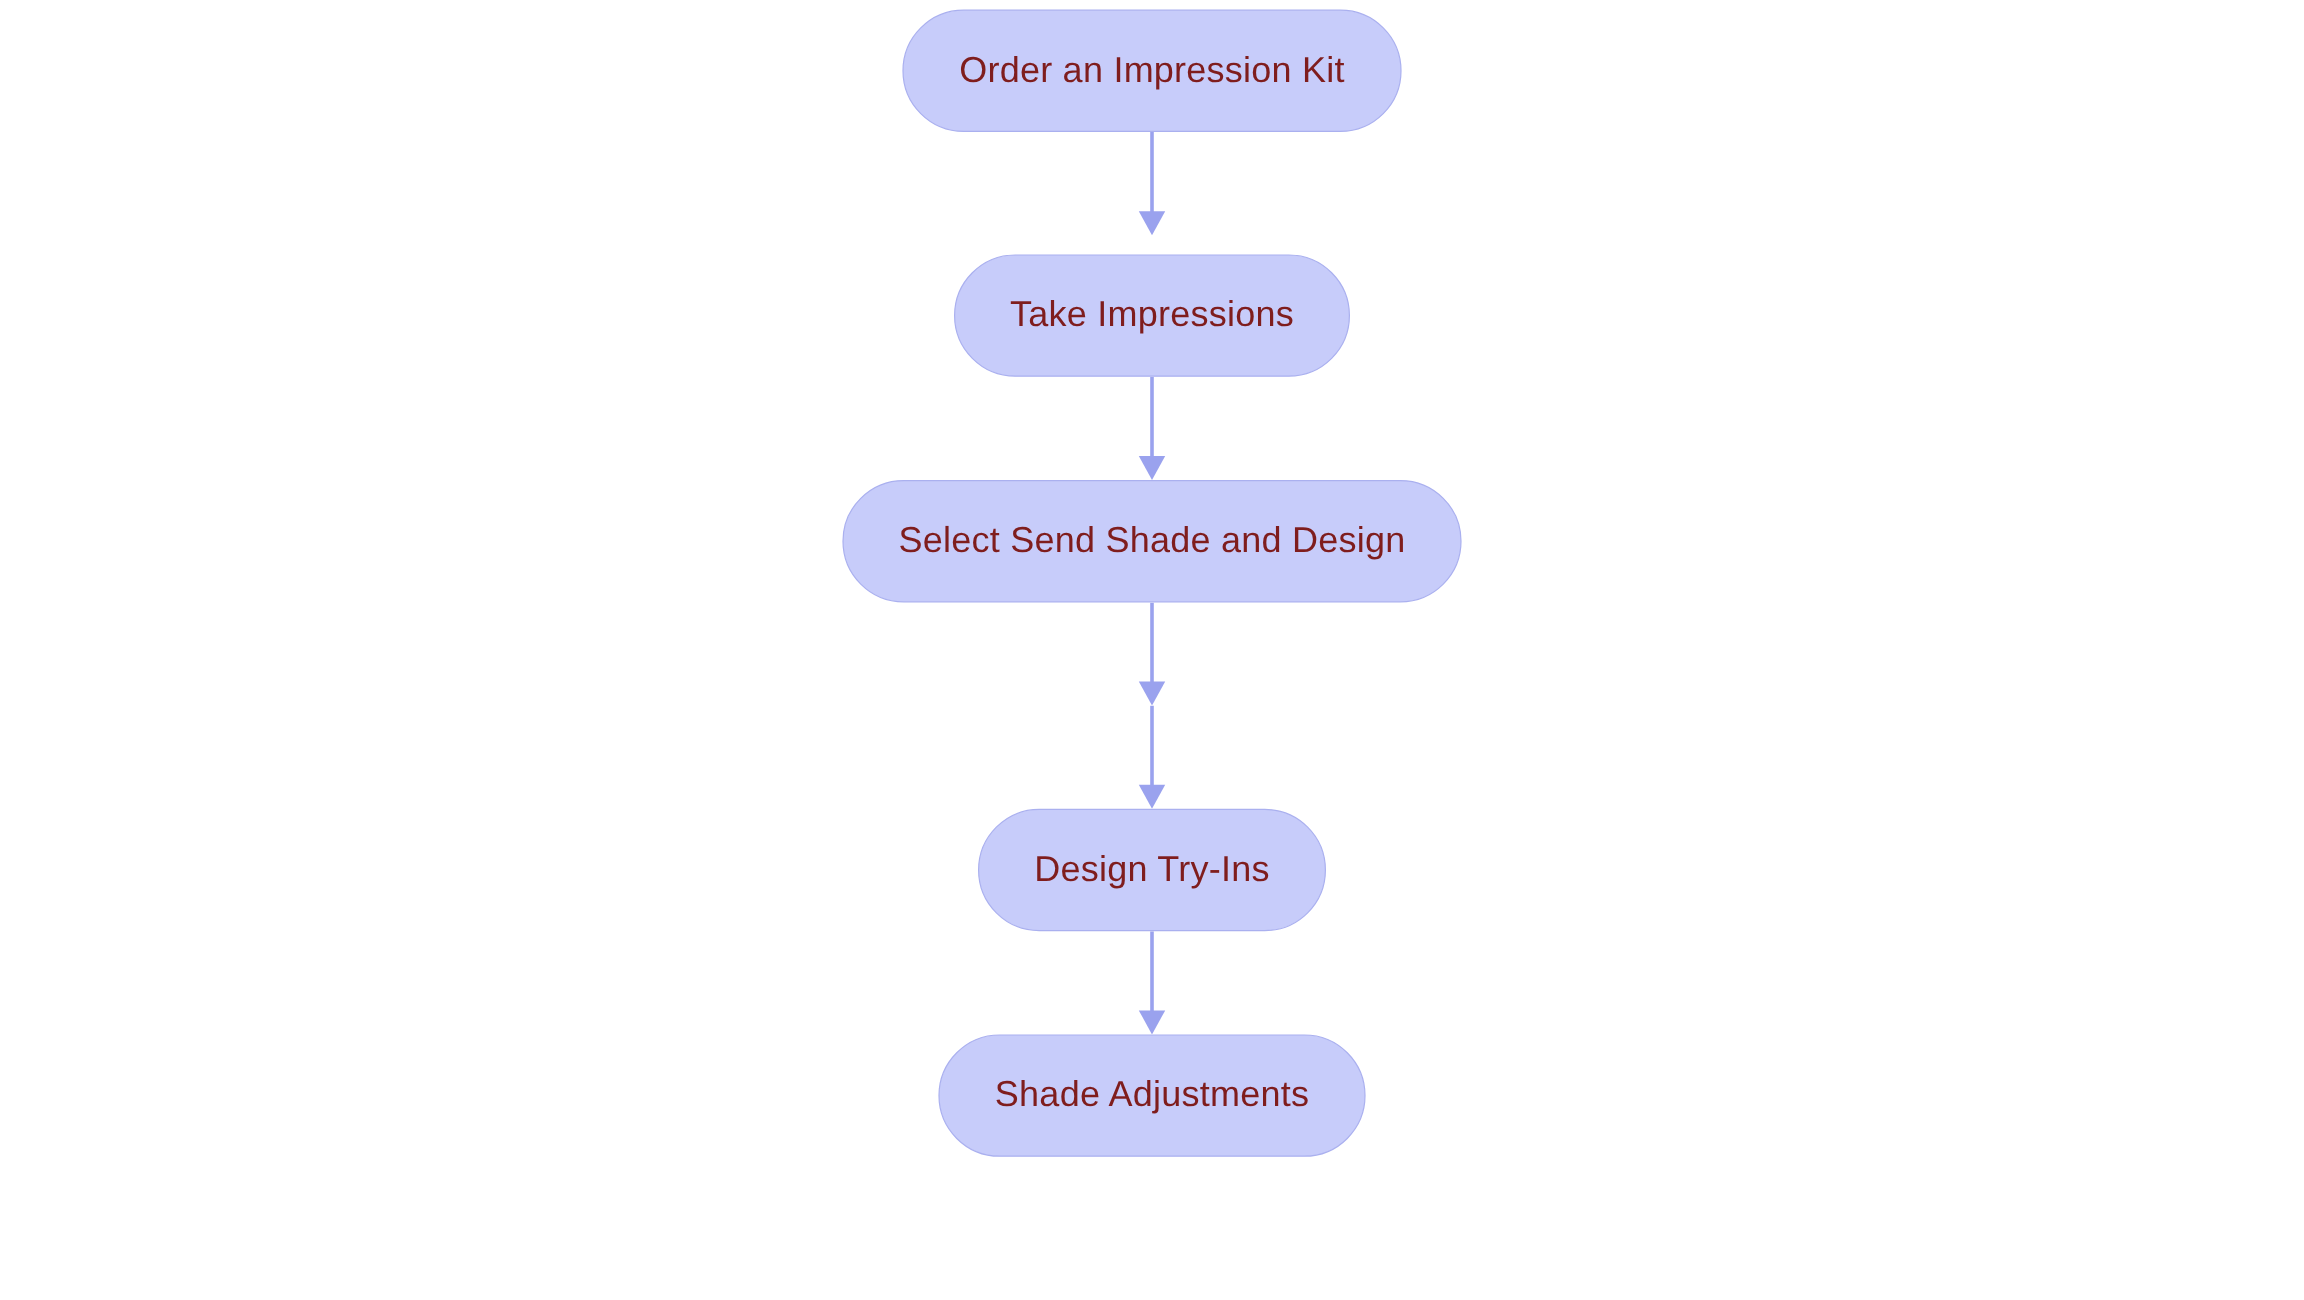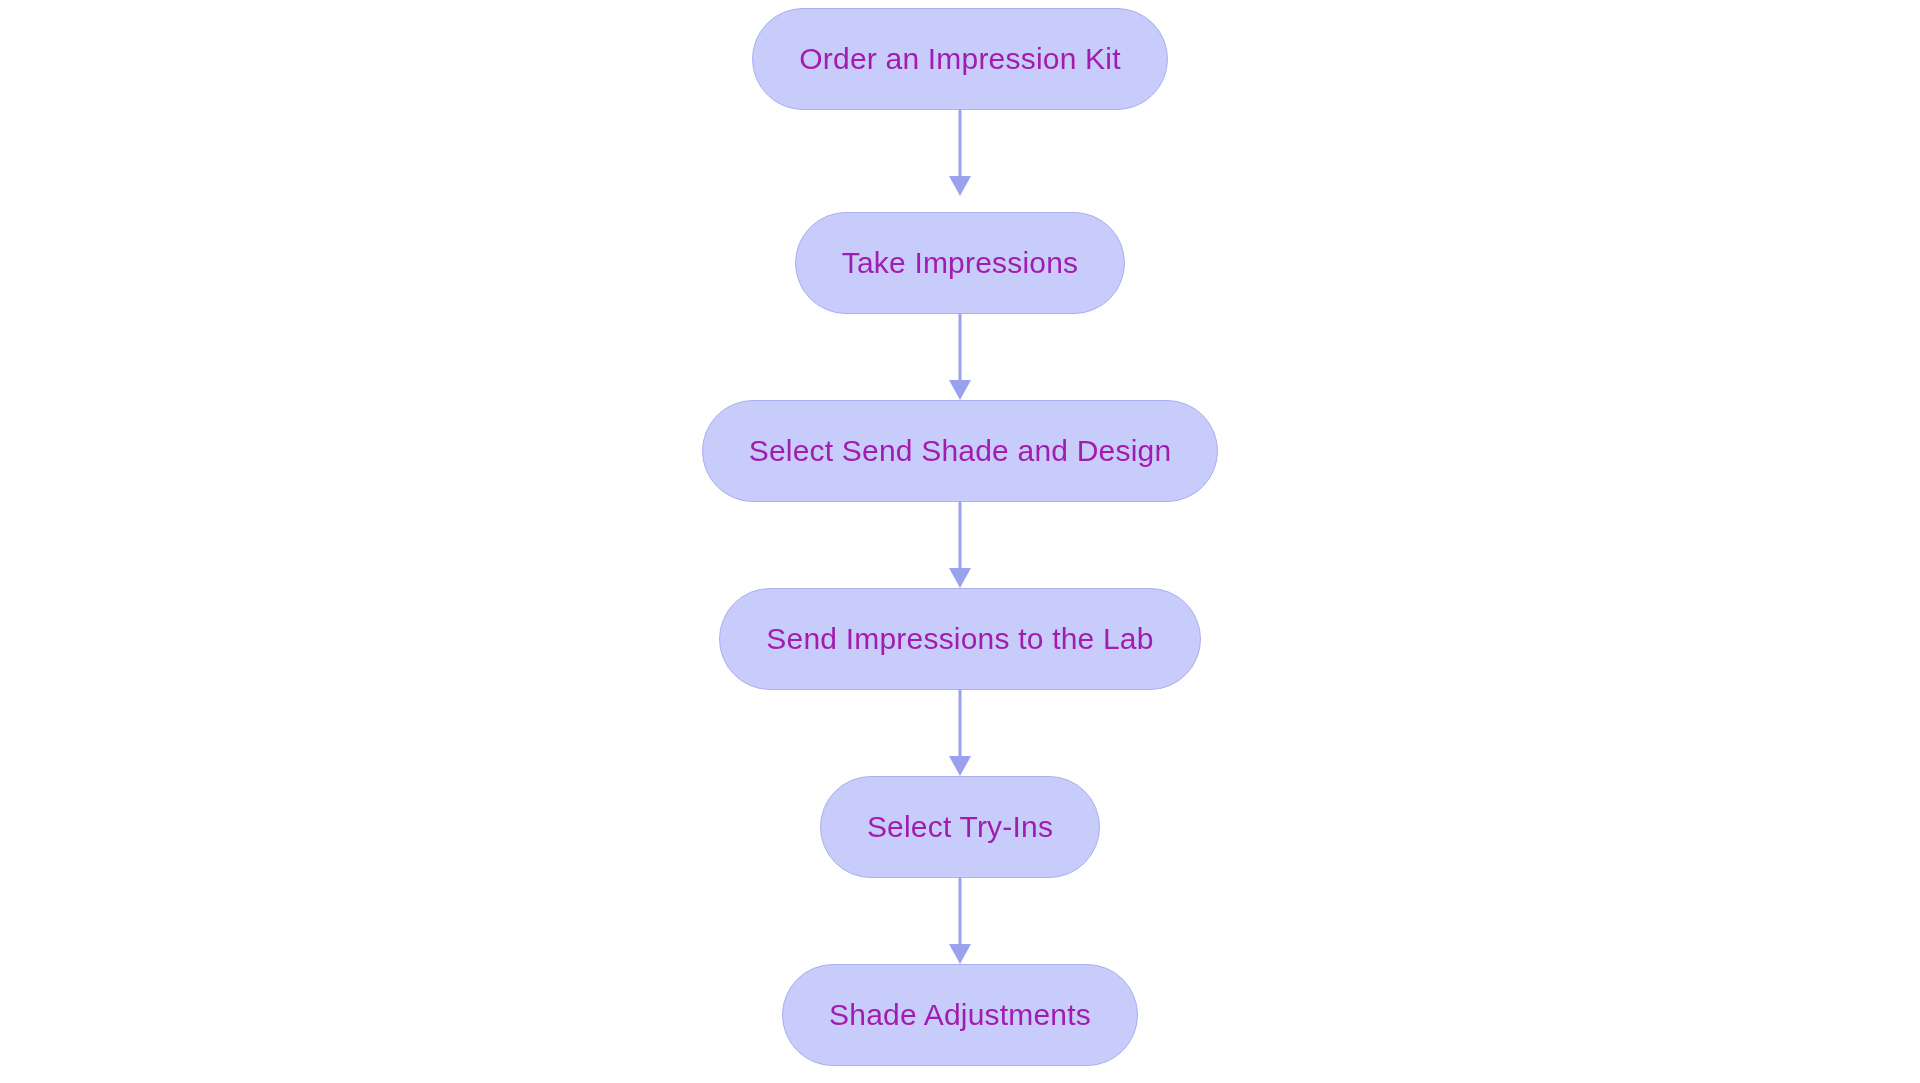--- a/index.html
+++ b/index.html
@@ -38,21 +38,21 @@
     background: #c7ccfa;
     border: 1.5px solid #aab0ef;
     display: flex;
     align-items: center;
     justify-content: center;
     padding: 0 46px;
     position: relative;
     z-index: 2;
   }
   .node-label {
-    color: #a21caf;
+    color: #7f1d1d;
     font-size: 30px;
     line-height: 1;
     font-weight: 400;
     letter-spacing: 0.2px;
     white-space: nowrap;
     font-family: "Liberation Sans", sans-serif;
   }
   .connector {
     width: 24px;
     height: 86px;
@@ -103,33 +103,30 @@
       <span class="node-label">Select Send Shade and Design</span>
     </div>
 
     <div class="connector">
       <svg width="24" height="86" viewBox="0 0 24 86" xmlns="http://www.w3.org/2000/svg" aria-hidden="true">
         <line x1="12" y1="0" x2="12" y2="68" stroke="#9aa2ee" stroke-width="3"></line>
         <polygon points="1,66 23,66 12,86" fill="#9aa2ee"></polygon>
       </svg>
     </div>
 
-    <div class="node n3">
-      <span class="node-label">Send Impressions to the Lab</span>
-    </div>
 
     <div class="connector">
       <svg width="24" height="86" viewBox="0 0 24 86" xmlns="http://www.w3.org/2000/svg" aria-hidden="true">
         <line x1="12" y1="0" x2="12" y2="68" stroke="#9aa2ee" stroke-width="3"></line>
         <polygon points="1,66 23,66 12,86" fill="#9aa2ee"></polygon>
       </svg>
     </div>
 
     <div class="node n4">
-      <span class="node-label">Select Try-Ins</span>
+      <span class="node-label">Design Try-Ins</span>
     </div>
 
     <div class="connector">
       <svg width="24" height="86" viewBox="0 0 24 86" xmlns="http://www.w3.org/2000/svg" aria-hidden="true">
         <line x1="12" y1="0" x2="12" y2="68" stroke="#9aa2ee" stroke-width="3"></line>
         <polygon points="1,66 23,66 12,86" fill="#9aa2ee"></polygon>
       </svg>
     </div>
 
     <div class="node n5">

